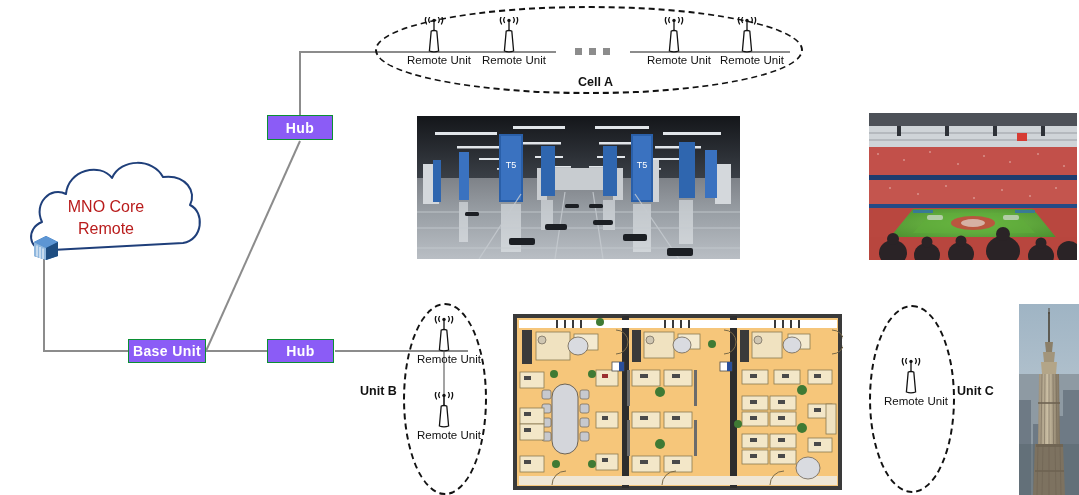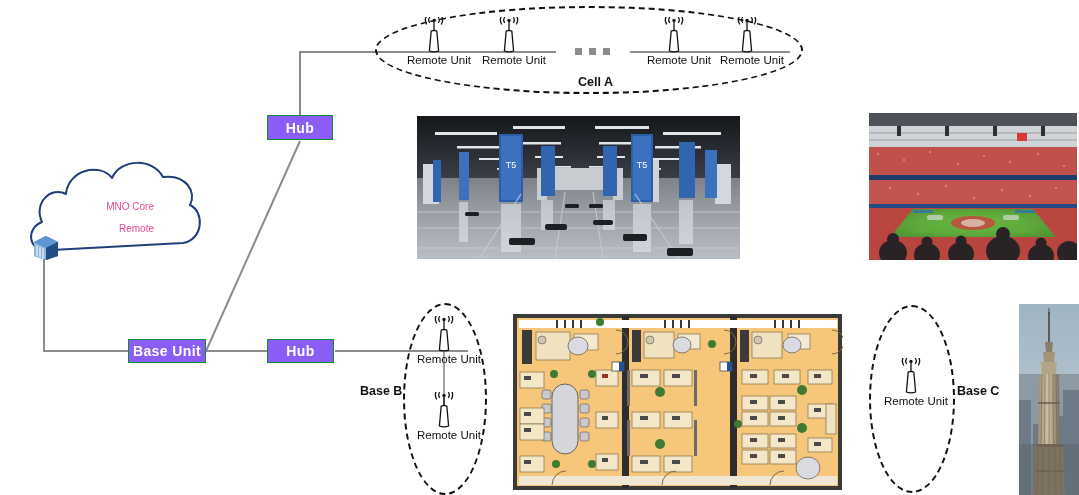--- a/index.html
+++ b/index.html
@@ -37,23 +37,23 @@
     font-weight: bold;
     font-size: 14px;
     letter-spacing: 0.4px;
     white-space: nowrap;
     box-sizing: border-box;
   }
 
   
   .cloud-label {
     position: absolute;
-    text-align: right;
-    font-size: 10px;
-    color: #ec4899;
+    text-align: center;
+    font-size: 16px;
+    color: #b91c1c;
     line-height: 22px;
     white-space: nowrap;
   }
 
   
   .ru {
     position: absolute;
     width: 54px;
     text-align: left;
   }
@@ -231,21 +231,21 @@
         <line x1="15" y1="4" x2="15" y2="14"></line>
       </g>
       <circle cx="15" cy="3.4" r="1.7" fill="#111111"></circle>
       <path d="M12.2 14 q2.8 -1 5.6 0 L19.6 34 q-4.6 1.6 -9.2 0 Z" fill="#ffffff" stroke="#111111" stroke-width="1.3" stroke-linejoin="round"></path>
     </svg>
     <span class="ru-label">Remote Unit</span>
   </div>
 
   <div class="cell-ellipse" style="left:403px; top:303px; width:84px; height:192px;"></div>
 
-  <div class="cell-label" style="left:360px; top:384px;">Base B</div>
+  <div class="cell-label" style="left:360px; top:384px;">Unit B</div>
 
   <div class="ru" style="left:417px; top:316px;">
     <svg class="ru-icon" width="30" height="38" viewBox="0 0 30 38">
       <g stroke="#111111" fill="none" stroke-width="1.3" stroke-linecap="round">
         <path d="M10.5 5.5 a4.5 4.5 0 0 1 0 -5"></path>
         <path d="M7.5 7 a8 8 0 0 1 0 -8"></path>
         <path d="M19.5 5.5 a4.5 4.5 0 0 0 0 -5"></path>
         <path d="M22.5 7 a8 8 0 0 0 0 -8"></path>
         <line x1="15" y1="4" x2="15" y2="14"></line>
       </g>
@@ -265,21 +265,21 @@
         <line x1="15" y1="4" x2="15" y2="14"></line>
       </g>
       <circle cx="15" cy="3.4" r="1.7" fill="#111111"></circle>
       <path d="M12.2 14 q2.8 -1 5.6 0 L19.6 34 q-4.6 1.6 -9.2 0 Z" fill="#ffffff" stroke="#111111" stroke-width="1.3" stroke-linejoin="round"></path>
     </svg>
     <span class="ru-label">Remote Unit</span>
   </div>
 
   <div class="cell-ellipse" style="left:869px; top:305px; width:86px; height:188px;"></div>
 
-  <div class="cell-label" style="left:957px; top:384px;">Base C</div>
+  <div class="cell-label" style="left:957px; top:384px;">Unit C</div>
 
   <div class="ru" style="left:884px; top:358px;">
     <svg class="ru-icon" width="30" height="38" viewBox="0 0 30 38">
       <g stroke="#111111" fill="none" stroke-width="1.3" stroke-linecap="round">
         <path d="M10.5 5.5 a4.5 4.5 0 0 1 0 -5"></path>
         <path d="M7.5 7 a8 8 0 0 1 0 -8"></path>
         <path d="M19.5 5.5 a4.5 4.5 0 0 0 0 -5"></path>
         <path d="M22.5 7 a8 8 0 0 0 0 -8"></path>
         <line x1="15" y1="4" x2="15" y2="14"></line>
       </g>

